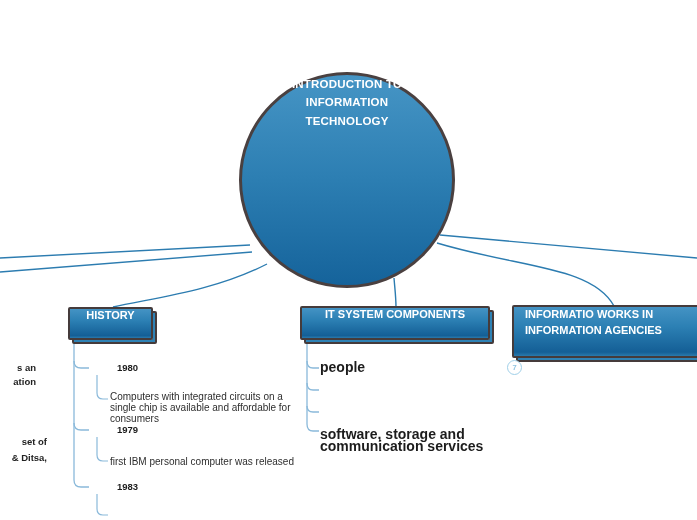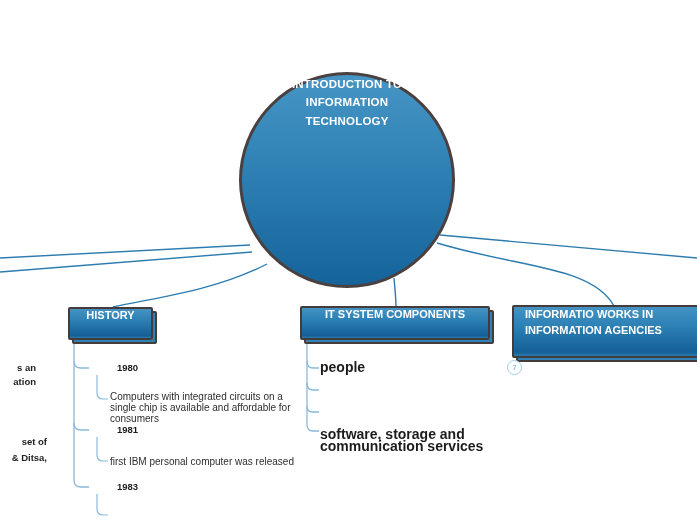--- a/index.html
+++ b/index.html
@@ -87,21 +87,21 @@
 
   <div class="root-circle">
     <div class="root-title">INTRODUCTION TO INFORMATION TECHNOLOGY</div>
   </div>
 
   <div class="node node-history">
     <span class="node-label">HISTORY</span>
   </div>
   <div class="year" style="left:93px; top:362px;">1980</div>
   <div class="leaf" style="left:110px; top:391px; width:190px;">Computers with integrated circuits on a single chip is available and affordable for consumers</div>
-  <div class="year" style="left:93px; top:424px;">1981</div>
+  <div class="year" style="left:93px; top:424px;">1979</div>
   <div class="leaf" style="left:110px; top:456px; width:200px;">first IBM personal computer was released</div>
   <div class="year" style="left:93px; top:481px;">1983</div>
 
   <div class="node node-it">
     <span class="node-label">IT SYSTEM COMPONENTS</span>
   </div>
   <div class="it-child" style="left:320px; top:362px; width:190px;">people</div>
   <div class="it-child" style="left:320px; top:429px; width:180px;">software, storage and communication services</div>
 
   <div class="node node-info">

